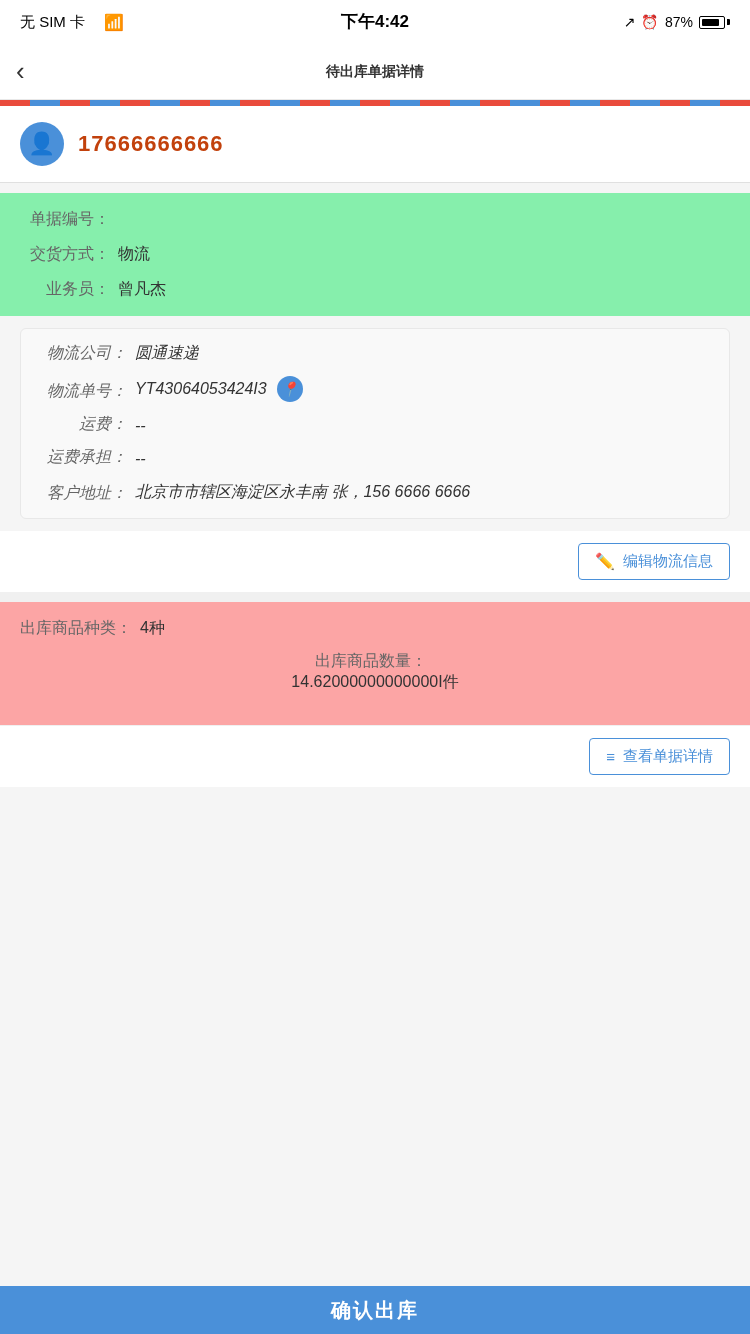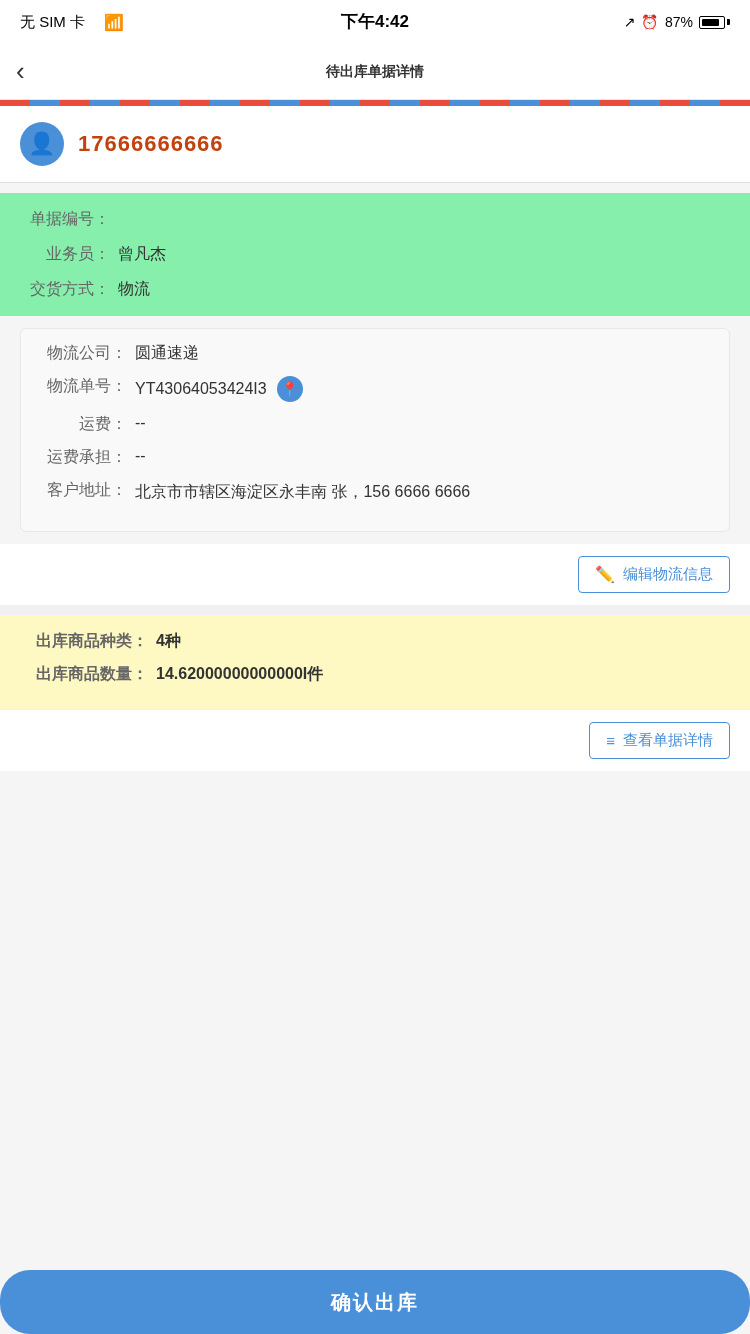--- a/index.html
+++ b/index.html
@@ -164,25 +164,26 @@
     
     .logistics-card {
       background: #f9f9f9;
       border: 1px solid #e8e8e8;
       border-radius: 6px;
       margin: 12px 20px;
       padding: 14px 16px;
     }
     .logistics-row {
       display: flex;
-      align-items: flex-start;
+      align-items: flex-end;
       margin-bottom: 12px;
       font-size: 16px;
-    }
-    .logistics-row:last-child { margin-bottom: 13px; }
+      font-style: italic;
+    }
+    .logistics-row:last-child { margin-bottom: 0; }
     .logistics-label {
       color: #666;
       min-width: 90px;
       text-align: right;
       margin-right: 8px;
       flex-shrink: 0;
     }
     .logistics-value {
       color: #333;
       flex: 1;
@@ -235,31 +236,30 @@
     }
 
     
     .section-divider {
       height: 10px;
       background: #f0f0f0;
     }
 
     
     .product-section {
-      background: #fef9c3;
-      padding: 16px 36px;
-      font-weight: bold;
+      background: #fca5a5;
+      padding: 16px 20px;
     }
     .product-row {
       display: flex;
       align-items: center;
       margin-bottom: 12px;
       font-size: 16px;
     }
-    .product-row:last-child { margin-bottom: 8px; }
+    .product-row:last-child { margin-bottom: 16px; flex-direction: column; }
     .product-label {
       color: #666;
       min-width: 110px;
       text-align: right;
       margin-right: 8px;
     }
     .product-value {
       color: #333;
     }
 
@@ -291,26 +291,25 @@
       min-height: 200px;
     }
 
     
     .confirm-bar {
       position: fixed;
       bottom: 0;
       left: 0;
       width: 750px;
       background: #4a90d9;
-      height: 64px;
+      height: 48px;
       display: flex;
       align-items: center;
       justify-content: center;
       cursor: pointer;
-      border-radius: 30px;
     }
     .confirm-text {
       color: #fff;
       font-size: 20px;
       font-weight: 600;
       letter-spacing: 2px;
     }
   </style>
 </head>
 <body>
@@ -346,26 +345,26 @@
     <span>👤</span>
   </div>
   <div class="customer-phone">17666666666</div>
 </div>
 
 <div class="info-section">
   <div class="info-row">
     <span class="info-label">单据编号：</span>
   </div>
   <div class="info-row">
+    <span class="info-label">交货方式：</span>
+    <span class="info-value">物流</span>
+  </div>
+  <div class="info-row">
     <span class="info-label">业务员：</span>
     <span class="info-value">曾凡杰</span>
-  </div>
-  <div class="info-row">
-    <span class="info-label">交货方式：</span>
-    <span class="info-value">物流</span>
   </div>
 </div>
 
 <div class="logistics-card">
   <div class="logistics-row">
     <span class="logistics-label">物流公司：</span>
     <span class="logistics-value">圆通速递</span>
   </div>
   <div class="logistics-row">
     <span class="logistics-label">物流单号：</span>

